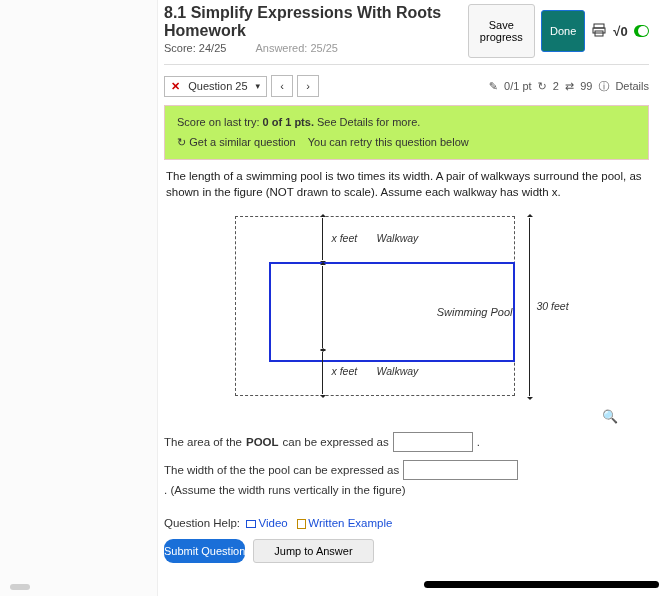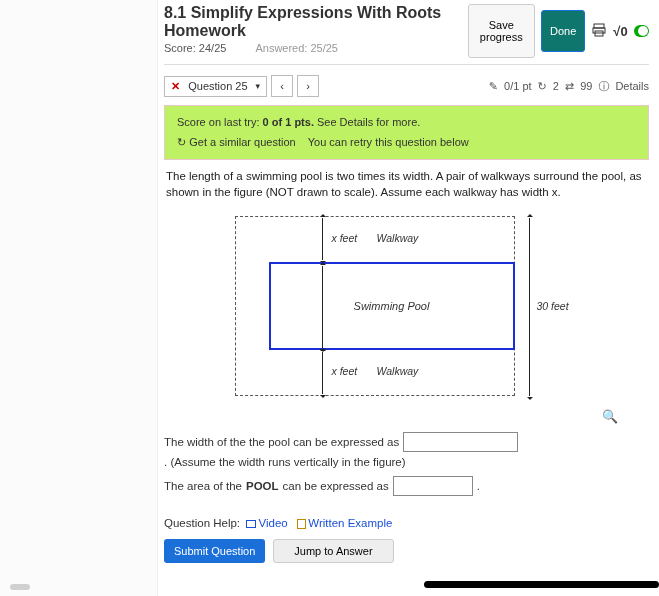--- a/index.html
+++ b/index.html
@@ -23,35 +23,35 @@
   .qselect .x { color:#c00; font-weight:bold; }
   .navsq { border:1px solid #bbb; width:22px; height:22px; display:flex; align-items:center; justify-content:center; font-size:11px; cursor:pointer; }
   .qbar-right { display:flex; align-items:center; gap:6px; font-size:11px; color:#555; }
   .feedback { border:1px solid #e8c7c7; background:#bef264; padding:10px 12px; margin:4px 0; }
   .feedback .line1 { font-size:11px; color:#333; }
   .feedback .line2 { margin-top:8px; font-size:11px; }
   .linklike { cursor:pointer; }
   .prompt { font-size:11.5px; color:#222; line-height:1.4; margin:8px 2px 10px; }
   .figwrap { position:relative; width:380px; height:195px; margin:8px auto 4px; }
   .dashed { position:absolute; left:18px; top:6px; width:280px; height:180px; border:1px dashed #555; }
-  .pool { position:absolute; left:52px; top:52px; width:246px; height:88px; border:2px solid #1a2fd8; background:#fff; display:flex; align-items:center; justify-content:center; font-style:italic; font-size:11px; }
+  .pool { position:absolute; left:52px; top:52px; width:246px; height:100px; border:2px solid #1a2fd8; background:#fff; display:flex; align-items:center; justify-content:flex-end; font-style:italic; font-size:11px; }
   .lbl { position:absolute; font-size:10.5px; font-style:italic; }
   .arrow-v { position:absolute; width:0; border-left:1px solid #222; }
   .arrow-v::before, .arrow-v::after { content:""; position:absolute; left:-3px; border:3px solid transparent; }
   .arrow-v::before { top:-1px; border-bottom-color:#222; border-top:none; transform: translateY(-3px);}
   .arrow-v::after { bottom:-1px; border-top-color:#222; border-bottom:none; transform: translateY(3px);}
   .magnify { text-align:right; padding-right:30px; color:#aaa; font-size:13px; }
   .qline { font-size:11.5px; margin:8px 0; display:flex; flex-wrap:wrap; align-items:center; gap:4px; }
   .ans-input { border:1px solid #888; height:20px; width:115px; padding:0 4px; font-size:11px; }
   .help-row { font-size:11.5px; margin-top:21px; }
   .help-row a { color:#1a4fd8; text-decoration:none; cursor:pointer; }
   .vicon { display:inline-block; width:10px; height:8px; border:1px solid #1a4fd8; vertical-align:middle; margin-right:2px;}
   .wicon { display:inline-block; width:9px; height:10px; border:1px solid #c08a00; vertical-align:middle; margin-right:2px; position:relative;}
   .btnrow { margin-top:10px; display:flex; gap:8px; }
-  .btn-submit { background:#1a6fd8; color:#fff; border:none; padding:5px 10px; font-size:11px; border-radius:3px; cursor:pointer; }
+  .btn-submit { background:#1a6fd8; color:#fff; border:none; padding:5px 0; font-size:11px; border-radius:9px; cursor:pointer; }
   .btn-jump { background:#eee; border:1px solid #ccc; padding:5px 20px; font-size:11px; border-radius:3px; cursor:pointer; }
   .pill { position:absolute; left:10px; bottom:6px; width:20px; height:6px; background:#d0d0d0; border-radius:3px;}
   .blackbar { position:absolute; right:0; bottom:8px; width:235px; height:7px; background:#000; border-radius:4px;}
   .sqrt { font-weight:bold; font-size:13px;}
   .caret { font-size:9px;}
 </style>
 </head>
 <body>
 
 <div class="leftpad"></div>
@@ -131,31 +131,31 @@
     <div class="arrow-v" style="left:105px; top:142px; height:42px;"></div>
     <span class="lbl" style="left:115px; top:155px;">x feet</span>
     <span class="lbl" style="left:160px; top:155px;">Walkway</span>
     <div class="arrow-v" style="left:312px; top:8px; height:178px;"></div>
     <span class="lbl" style="left:320px; top:90px;">30 feet</span>
   </div>
 
   <div class="magnify">🔍</div>
 
   <div class="qline">
-    <span>The width of the the pool can be expressed as</span>
-    <input class="ans-input" type="text" style="">
-    <span>. (Assume the width runs vertically in the figure)</span>
-  </div>
-
-  <div class="qline">
     <span>The area of the </span>
       <b>POOL</b>
       <span> can be expressed as</span>
     <input class="ans-input" style="width: 80px;" type="text">
     <span>.</span>
+  </div>
+
+  <div class="qline">
+    <span>The width of the the pool can be expressed as</span>
+    <input class="ans-input" type="text" style="">
+    <span>. (Assume the width runs vertically in the figure)</span>
   </div>
 
   <div class="help-row">
     <span>Question Help:</span>&nbsp;
     <span class="vicon"></span><a>Video</a>&nbsp;&nbsp;
     <span class="wicon"></span><a>Written Example</a>
   </div>
 
   <div class="btnrow">
     <button class="btn-submit">Submit Question</button>

